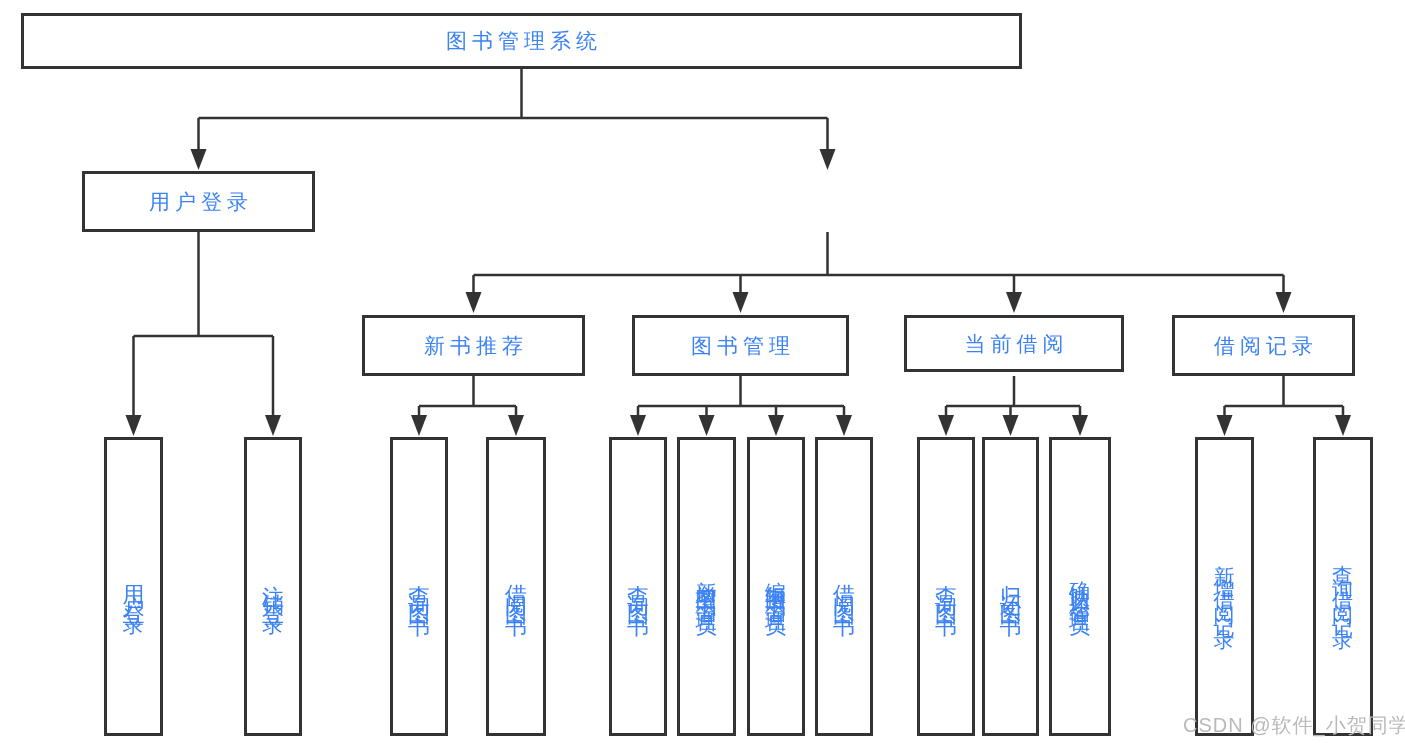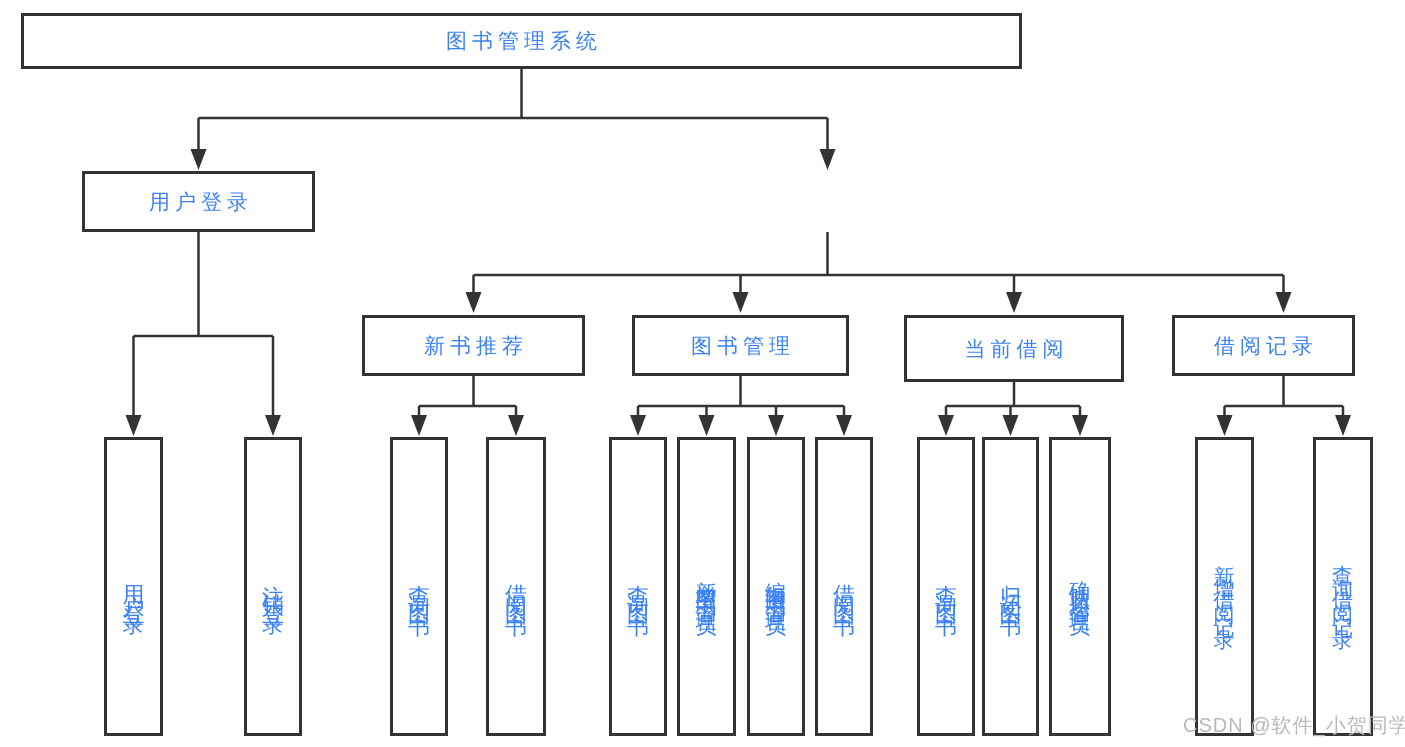--- a/index.html
+++ b/index.html
@@ -131,21 +131,21 @@
   <div class="box" style="left:82px; top:171px; width:233px; height:61px;">
     <span class="h-label">用户登录</span>
   </div>
 
   <div class="box" style="left:362px; top:315px; width:223px; height:61px;">
     <span class="h-label">新书推荐</span>
   </div>
   <div class="box" style="left:632px; top:315px; width:217px; height:61px;">
     <span class="h-label">图书管理</span>
   </div>
-  <div class="box" style="left:904px; top:315px; width:220px; height:67px;">
+  <div class="box" style="left:904px; top:315px; width:220px; height:57px;">
     <span class="h-label">当前借阅</span>
   </div>
   <div class="box" style="left:1172px; top:315px; width:183px; height:61px;">
     <span class="h-label">借阅记录</span>
   </div>
 
   <div class="box" style="left:104px; top:437px; width:59px; height:299px;">
     <span class="v-label">用户登录</span>
   </div>
   <div class="box" style="left:244px; top:437px; width:58px; height:299px;">

